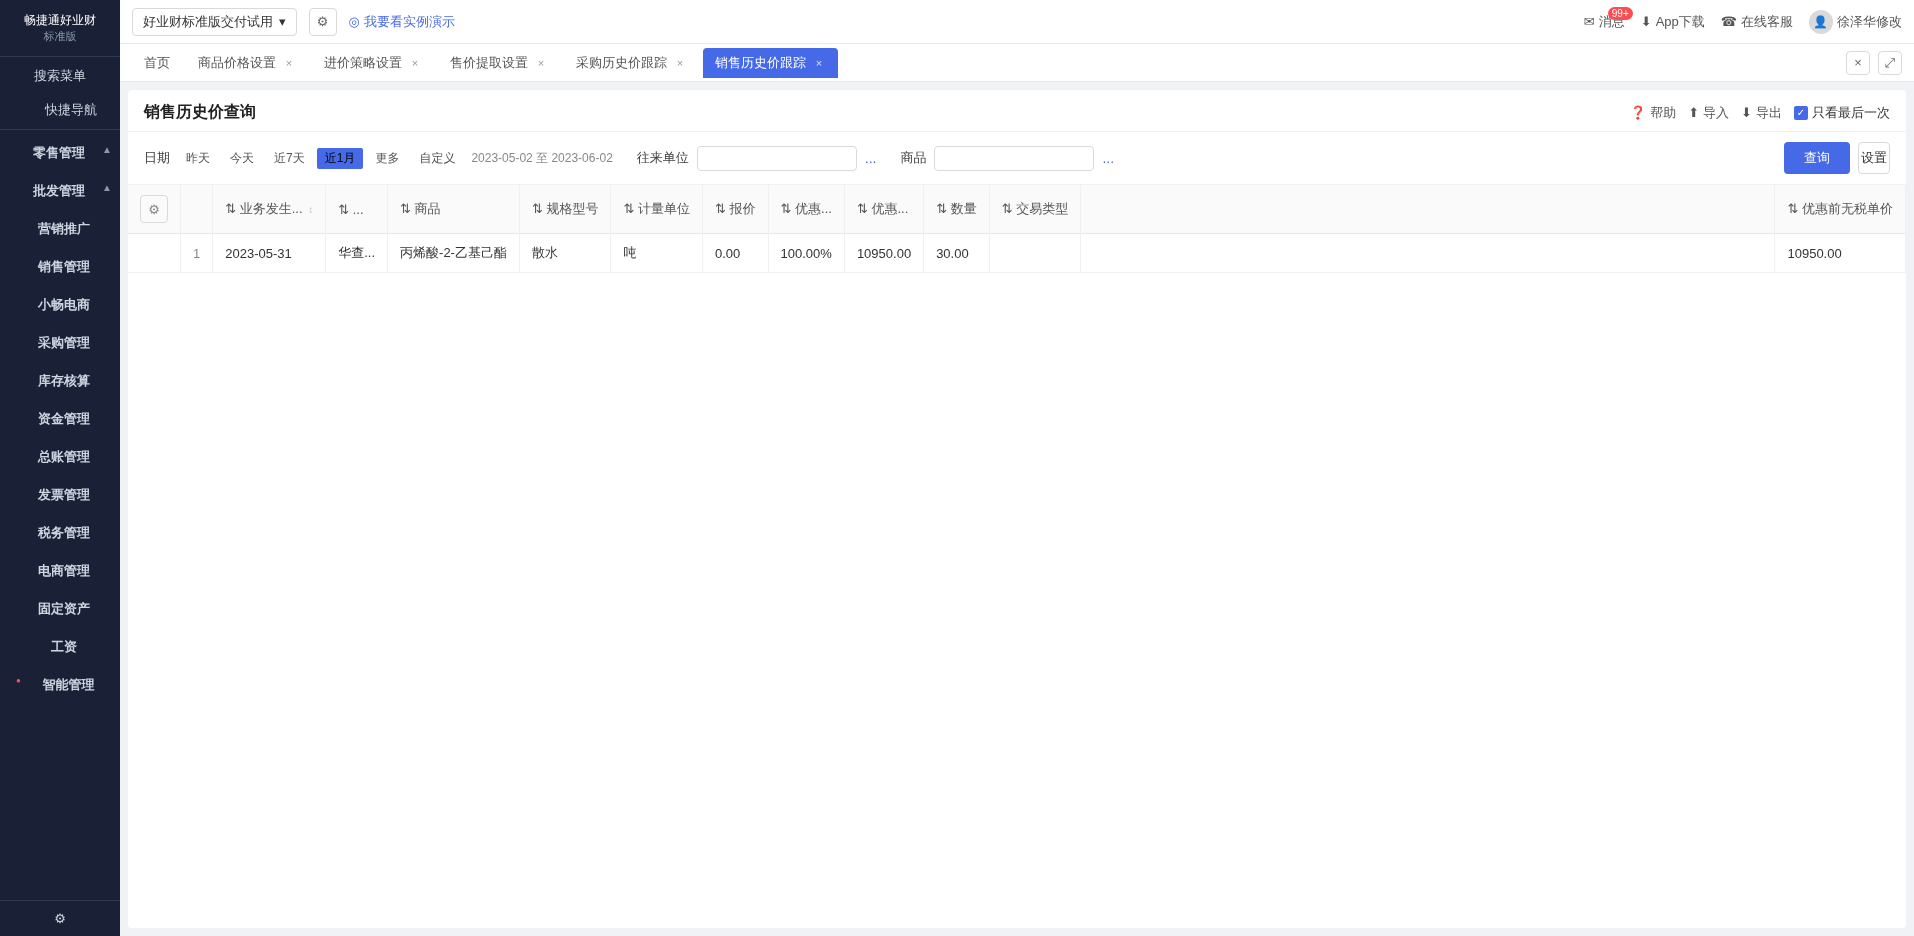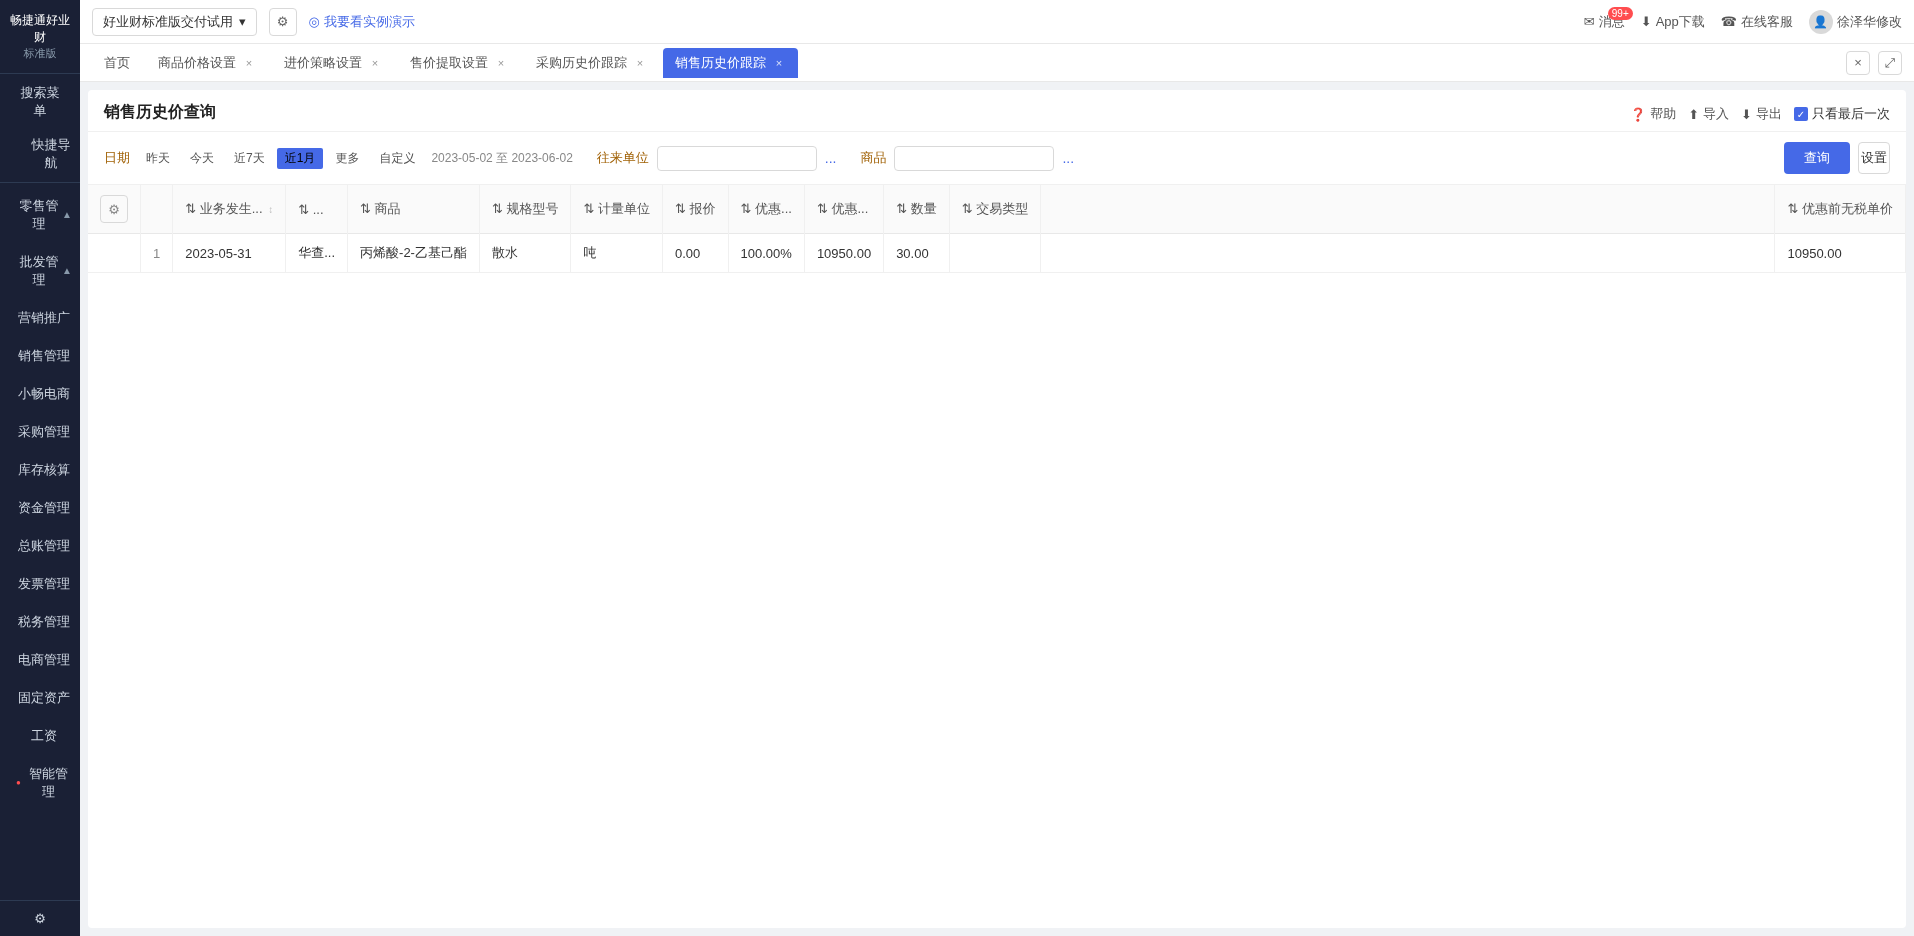--- a/index.html
+++ b/index.html
@@ -1,20 +1,20 @@
 <!DOCTYPE html>
 <html><head>
   <meta charset="utf-8">
   <style>
     * { box-sizing: border-box; margin: 0; padding: 0; }
     body { font-family: 'Microsoft YaHei', sans-serif; font-size: 13px; background: #f0f2f5; display: flex; height: 936px; overflow: hidden; }
 
     
     .sidebar {
-      width: 80px;
+      width: 120px;
       background: #1a2035;
       color: #cdd5e0;
       display: flex;
       flex-direction: column;
       flex-shrink: 0;
       height: 100%;
     }
     .sidebar-logo {
       padding: 12px 8px;
       display: flex;
@@ -47,24 +47,25 @@
       font-size: 13px;
       margin-left: 22px;
     }
     .sidebar-item {
       padding: 10px 8px;
       text-align: center;
       cursor: pointer;
       color: #cdd5e0;
       font-size: 13px;
       display: flex;
-      align-items: center;
+      align-items: flex-start;
       justify-content: space-between;
       padding-left: 16px;
       padding-right: 8px;
+      font-weight: bold;
     }
     .sidebar-item.has-dot::before {
       content: '●';
       color: #ff4d4f;
       font-size: 8px;
       margin-right: 4px;
     }
     .sidebar-item-text { flex: 1; text-align: center; }
     .sidebar-arrow { font-size: 10px; color: #8899aa; }
     .sidebar-divider { height: 1px; background: #2d3a52; margin: 4px 0; }
@@ -189,21 +190,21 @@
       margin: 8px;
       border-radius: 4px;
       overflow: hidden;
       display: flex;
       flex-direction: column;
     }
 
     
     .page-header {
       display: flex;
-      align-items: flex-end;
+      align-items: center;
       justify-content: space-between;
       padding: 12px 16px 8px;
       border-bottom: 1px solid #f0f0f0;
       flex-shrink: 0;
     }
     .page-title {
       font-size: 16px; font-weight: bold; color: #222;
     }
     .page-actions {
       display: flex; align-items: center; gap: 12px;
@@ -229,21 +230,21 @@
       align-items: center;
       gap: 24px;
       border-bottom: 1px solid #f0f0f0;
       flex-shrink: 0;
       flex-wrap: wrap;
     }
     .filter-group {
       display: flex; align-items: center; gap: 8px;
     }
     .filter-label {
-      color: #a16207; font-size: 13px; white-space: nowrap; text-align: center;
+      color: #404040; font-size: 13px; white-space: nowrap; text-align: center;
     }
     .date-buttons {
       display: flex; align-items: center; gap: 4px;
     }
     .date-btn {
       padding: 2px 8px; font-size: 12px; cursor: pointer;
       border-radius: 10px; color: #555; border: none; background: transparent;
     }
     .date-btn.active {
       background: #4569e7; color: #000000; border-radius: 2px;

